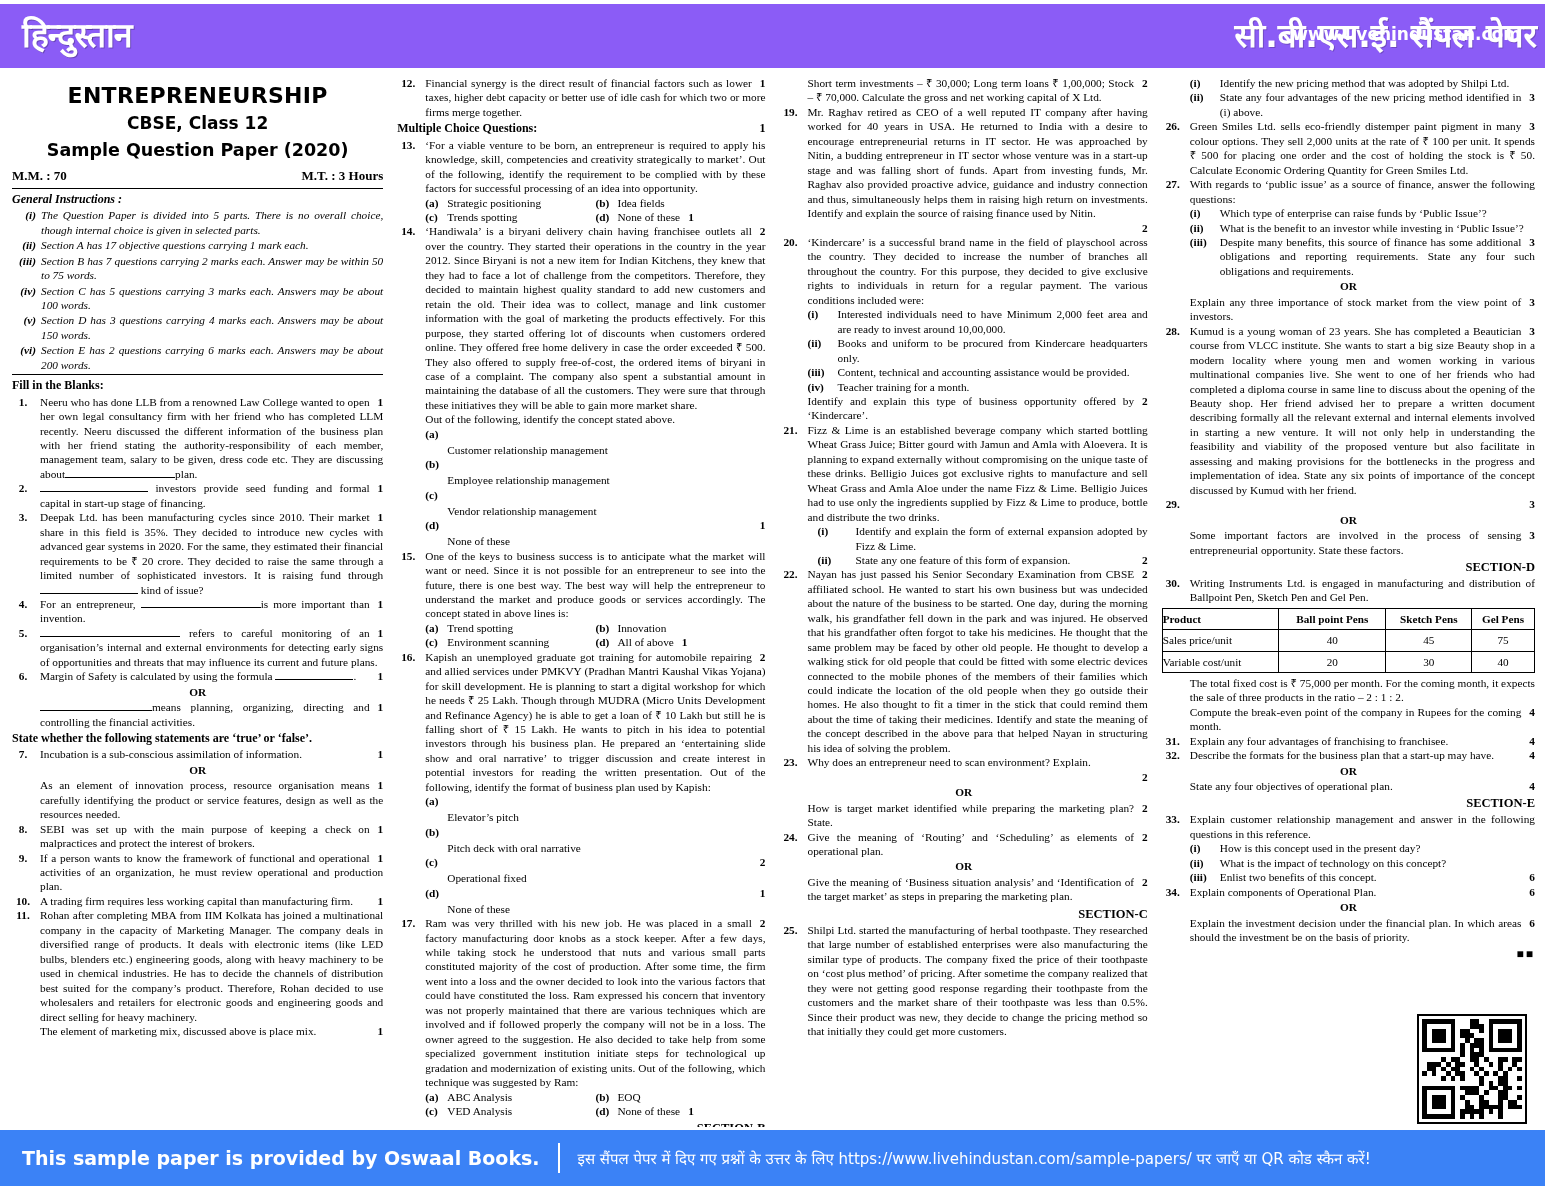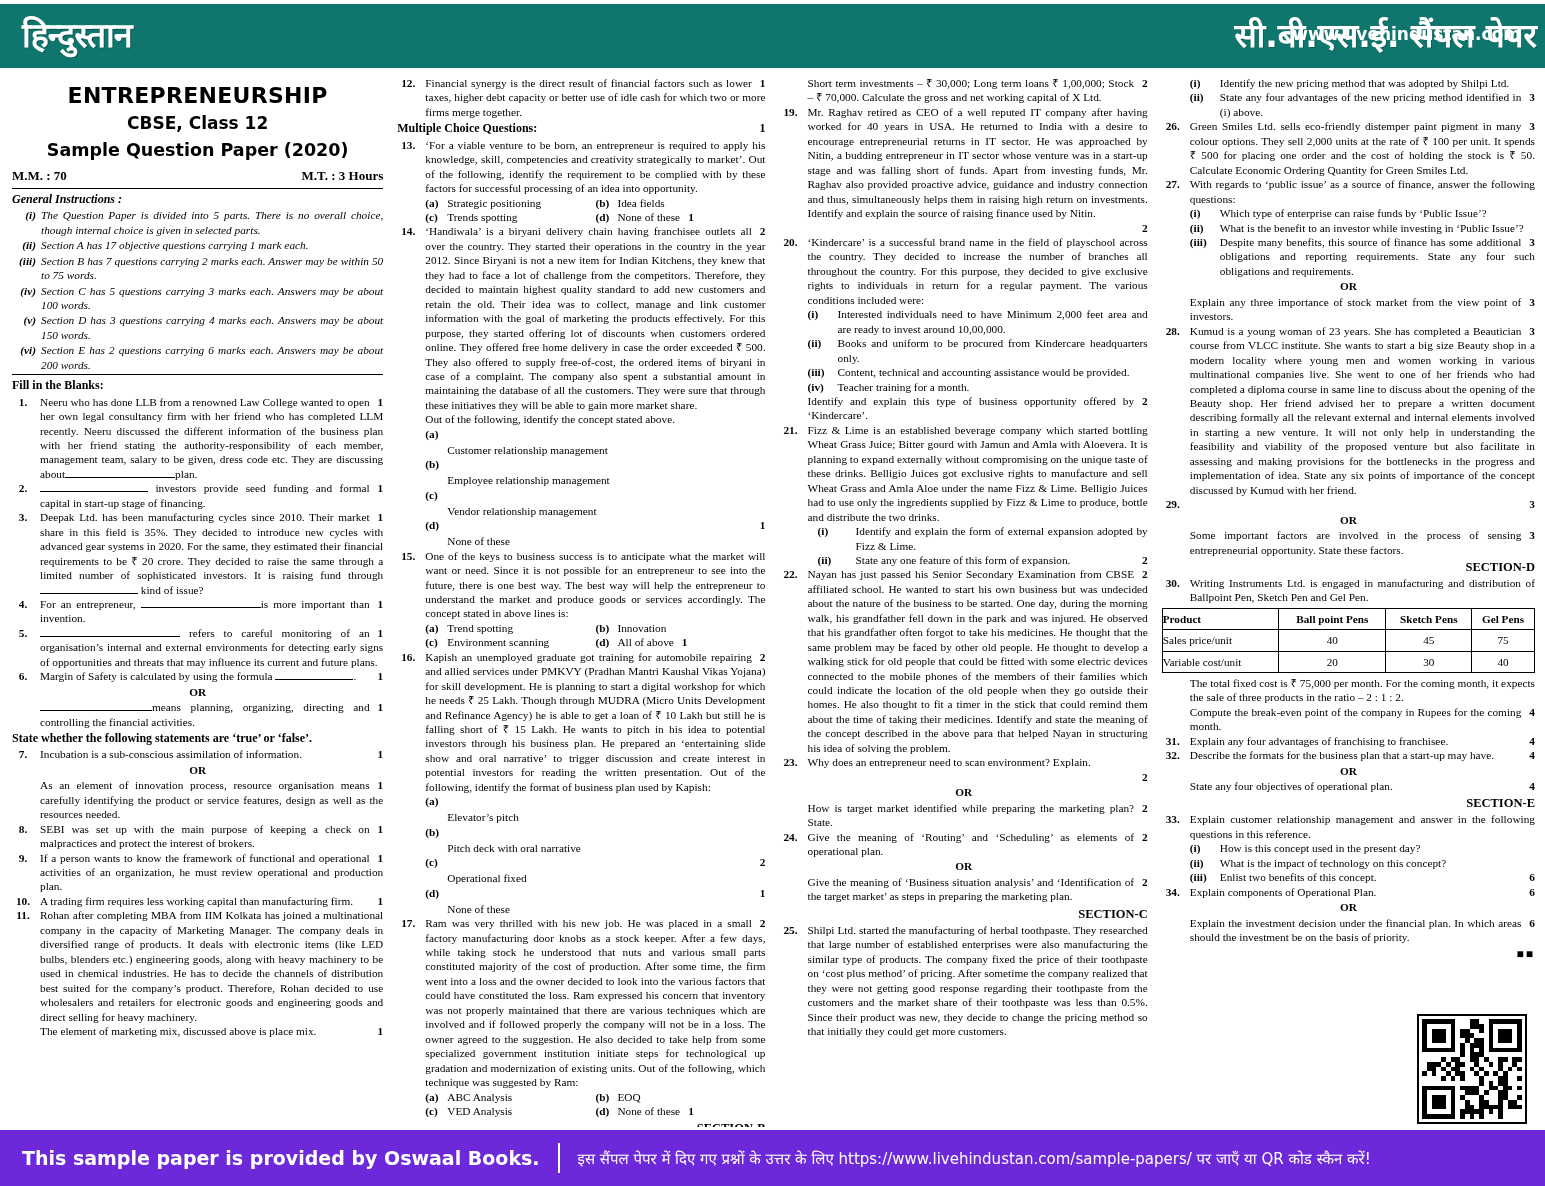--- a/index.html
+++ b/index.html
@@ -6,21 +6,21 @@
   body{
     width:1545px;height:1186px;
     background:#ffffff;
     font-family:"Liberation Serif", serif;
     color:#000;
     overflow:hidden;
   }
   
   .masthead{
     height:68px;
-    background:#0f766e;
+    background:#8b5cf6;
     position:relative;
     display:flex;align-items:center;
     border-bottom:2px solid #ffffff;
   }
   .masthead:before{
     content:"";position:absolute;left:0;top:0;right:0;height:4px;background:#ffffff;
   }
   .brand{
     color:#fff;font-weight:bold;font-size:34px;
     font-family:"DejaVu Sans", sans-serif;
@@ -36,21 +36,21 @@
   }
   .masthead-url{
     margin-left:auto;margin-right:24px;
     color:#fff;font-weight:bold;font-size:17px;
     font-family:"DejaVu Sans", sans-serif;
     position:relative;z-index:2;
   }
   
   .footer{
     position:absolute;left:0;right:0;bottom:0;height:56px;
-    background:#6d28d9;display:flex;align-items:center;
+    background:#3b82f6;display:flex;align-items:center;
     border-top:3px solid #ffffff;
   }
   .footer-left{
     color:#fff;font-weight:bold;font-size:19px;margin-left:22px;
     font-family:"DejaVu Sans", sans-serif;white-space:nowrap;
   }
   .footer-div{width:2px;height:30px;background:#fff;margin:0 18px;}
   .footer-right{
     color:#fff;font-size:15px;font-family:"DejaVu Sans", sans-serif;
     white-space:nowrap;

